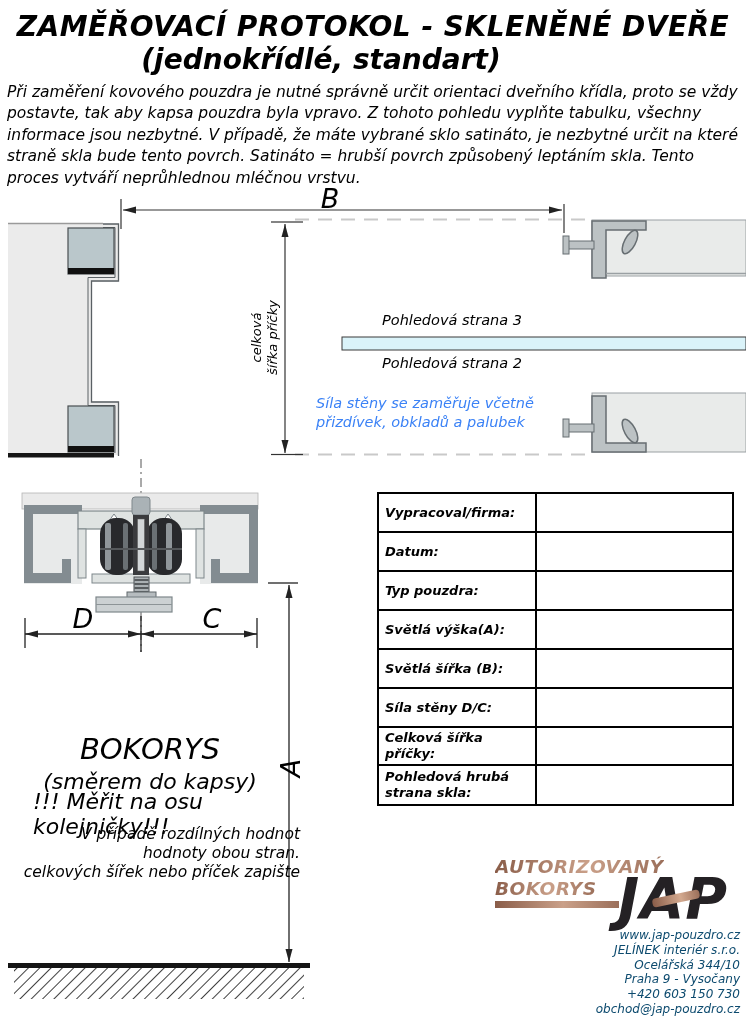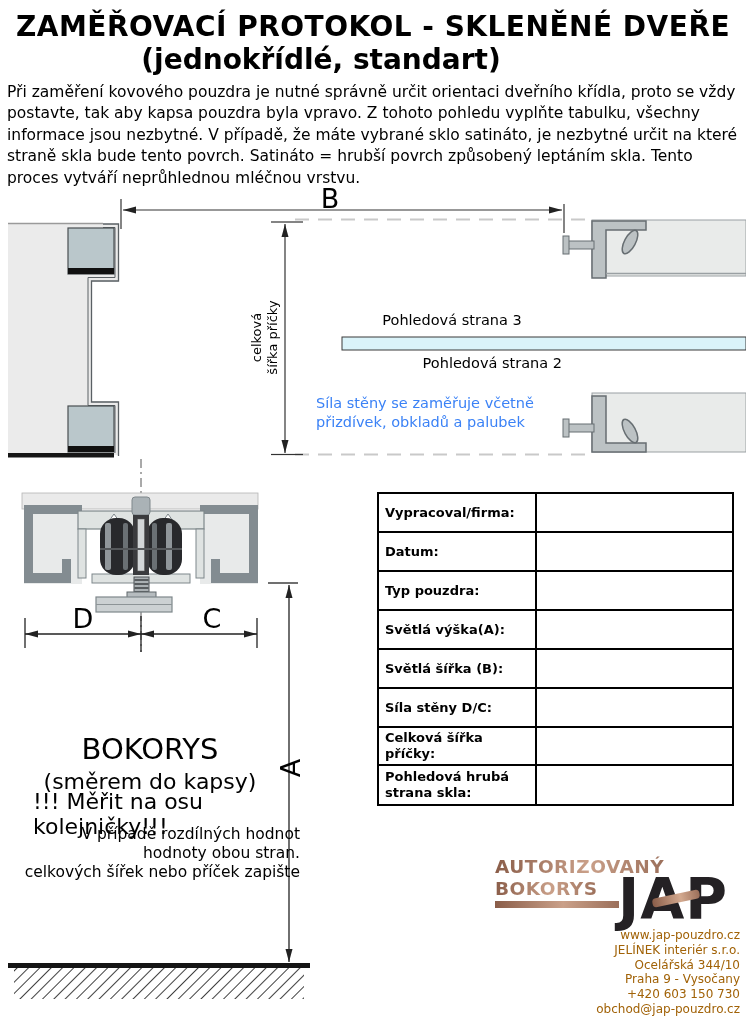--- a/index.html
+++ b/index.html
@@ -1,29 +1,29 @@
 <!DOCTYPE html>
 <html><head>
 <meta charset="utf-8">
 <style>
   html,body{margin:0;padding:0;background:#fff;}
   .page{position:relative;width:746px;height:1020px;background:#fff;overflow:hidden;
-        font-family:"DejaVu Sans","Liberation Sans",sans-serif;color:#000;}
+        font-family:"DejaVu Sans","Liberation Sans",sans-serif;color:#000;font-style:italic;}
   .abs{position:absolute;}
   svg.art{position:absolute;left:0;top:0;pointer-events:none;}
 
   .t1{top:10px;left:0;width:746px;text-align:center;font-size:28px;font-weight:bold;letter-spacing:.5px;}
   .t2{top:43px;left:0;width:642px;text-align:center;font-size:28px;font-weight:bold;}
   .intro{top:82px;left:7px;width:737px;font-size:15.5px;line-height:21.4px;}
 
   .lblB{top:183px;left:250px;width:160px;text-align:center;font-size:27px;}
   .vpart{top:322px;left:202px;width:124px;text-align:center;font-size:13px;line-height:15.5px;
          transform:rotate(-90deg);}
   .ps1{top:312px;left:342px;width:220px;text-align:center;font-size:14.5px;}
-  .ps2{top:355px;left:342px;width:220px;text-align:right;font-size:14.5px;}
+  .ps2{top:355px;left:342px;width:220px;text-align:center;font-size:14.5px;}
   .rednote{top:394px;left:316px;font-size:14.5px;line-height:18.5px;color:#3b82f6;}
 
   .lblD{top:603px;left:43px;width:80px;text-align:center;font-size:27px;}
   .lblC{top:603px;left:172px;width:80px;text-align:center;font-size:27px;}
   .lblA{top:754px;left:269px;width:40px;height:28px;text-align:center;font-size:27px;transform:rotate(-90deg);}
 
   .bokt{top:732px;left:0;width:300px;text-align:center;font-size:29px;}
   .boks{top:769px;left:0;width:300px;text-align:center;font-size:22px;}
   .bokw{top:789px;left:0;width:300px;text-align:left;font-size:22px;margin-left:33px;}
   .bokn{top:825px;left:0;width:300px;text-align:right;font-size:15.5px;line-height:19px;}
@@ -39,21 +39,21 @@
 
   .copper-text{background:linear-gradient(90deg,#8a5d49,#caa089 55%,#9b6f5a);
                -webkit-background-clip:text;background-clip:text;color:transparent;}
   .badge1{top:856px;left:495px;font-size:18.5px;font-weight:800;letter-spacing:.5px;}
   .badge2{top:878px;left:495px;font-size:18.5px;font-weight:800;letter-spacing:.5px;}
   .badgebar{top:901px;left:495px;width:124px;height:6.5px;
             background:linear-gradient(90deg,#8a5d49,#caa089 55%,#9b6f5a);}
   .jap{top:871px;left:618px;font-size:57px;font-weight:800;letter-spacing:1px;color:#242124;line-height:57px;}
   .japband{top:894px;left:652px;width:48px;height:9px;border-radius:4px;transform:rotate(-12deg);
            background:linear-gradient(90deg,#8a5d49,#d3a98f 60%,#9b6f5a);}
-  .contact{top:928px;left:500px;width:240px;text-align:right;font-size:12px;line-height:14.8px;color:#a16207;}
+  .contact{top:928px;left:500px;width:240px;text-align:right;font-size:12px;line-height:14.8px;color:#0c4a6e;}
 </style>
 </head>
 <body>
 
 <div class="page">
 
   <svg class="art" width="746" height="1020" viewBox="0 0 746 1020">
     <defs>
       <pattern id="hatch" width="8" height="8" patternUnits="userSpaceOnUse" patternTransform="rotate(45)">
         <line x1="0" y1="0" x2="0" y2="8" stroke="#2a2a2a" stroke-width="1.8"></line>

